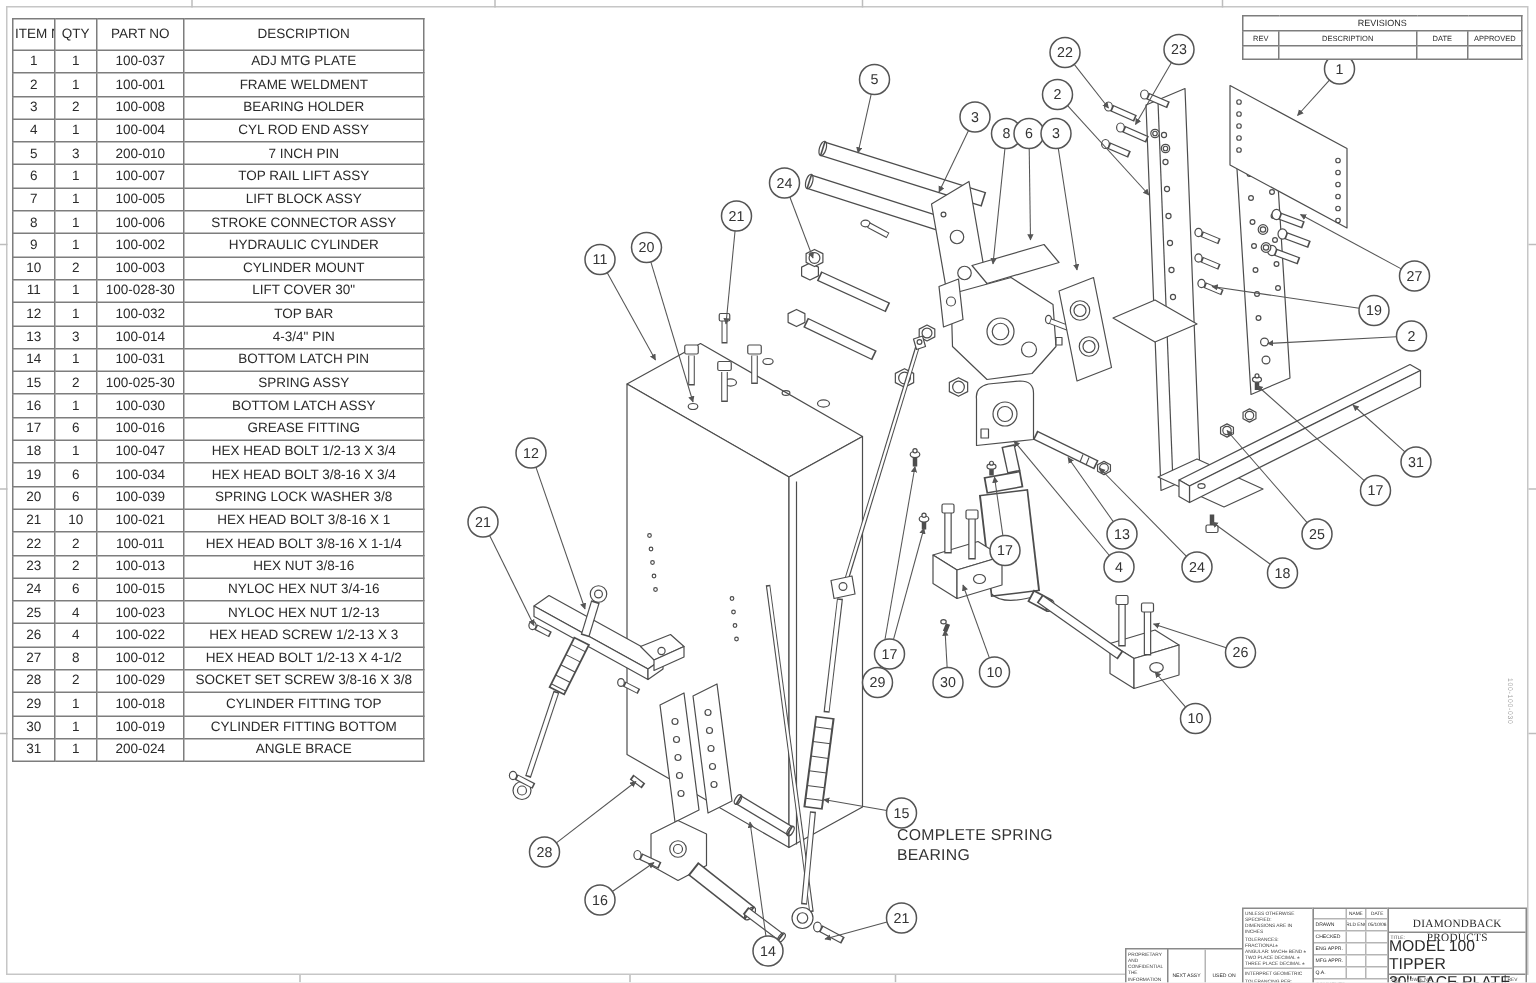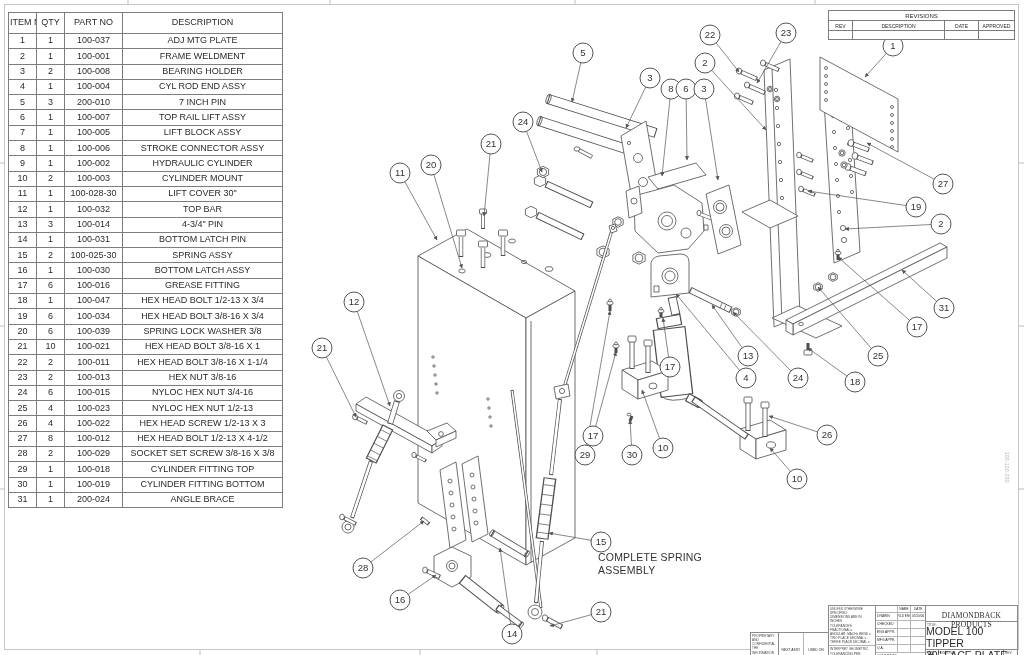--- a/index.html
+++ b/index.html
@@ -814,21 +814,21 @@
           <td class="rempty"></td>
           <td class="rempty"></td>
           <td class="rempty"></td>
           <td class="rempty"></td>
         </tr>
   </tbody>
     </table>
 
   <div class="abs note" style="left:598px;top:551px;">
     <div>COMPLETE SPRING</div>
-    <div>ASSEMBLY</div>
+    <div>BEARING</div>
   </div>
 
   <div class="abs sidetext" style="left:1004px;top:452px;">100-100-030</div>
 
   <div class="abs tb">
 
     <div class="blk" style="left:0;top:27px;width:29px;height:38px;padding:1px;">
       <div style="font-size:3.1px;line-height:1.3;color:#444;">
           <div style="font-size: 3.2px; line-height: 1.3; color: rgb(68, 68, 68);">PROPRIETARY AND CONFIDENTIAL</div>
           <div style="font-size: 3.2px; line-height: 1.3; color: rgb(68, 68, 68);">THE INFORMATION CONTAINED IN THIS</div>

